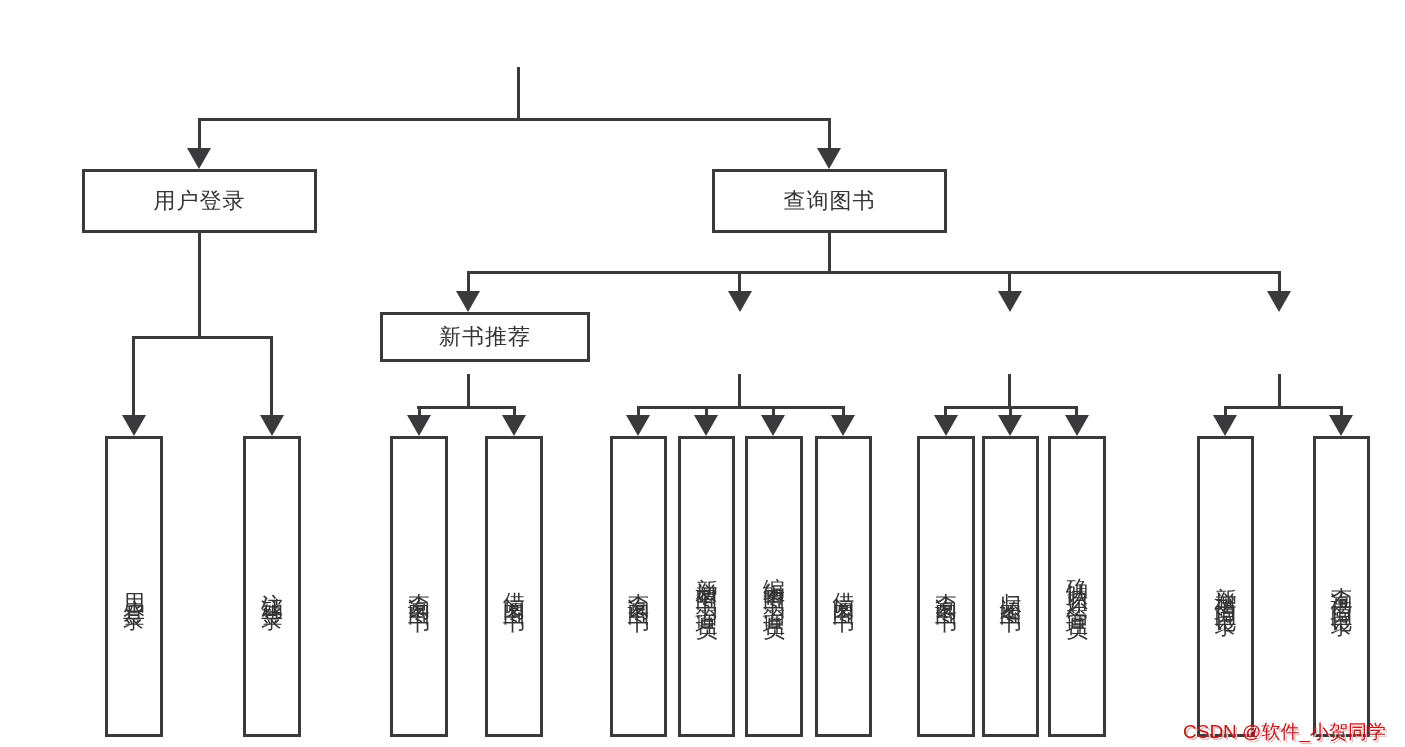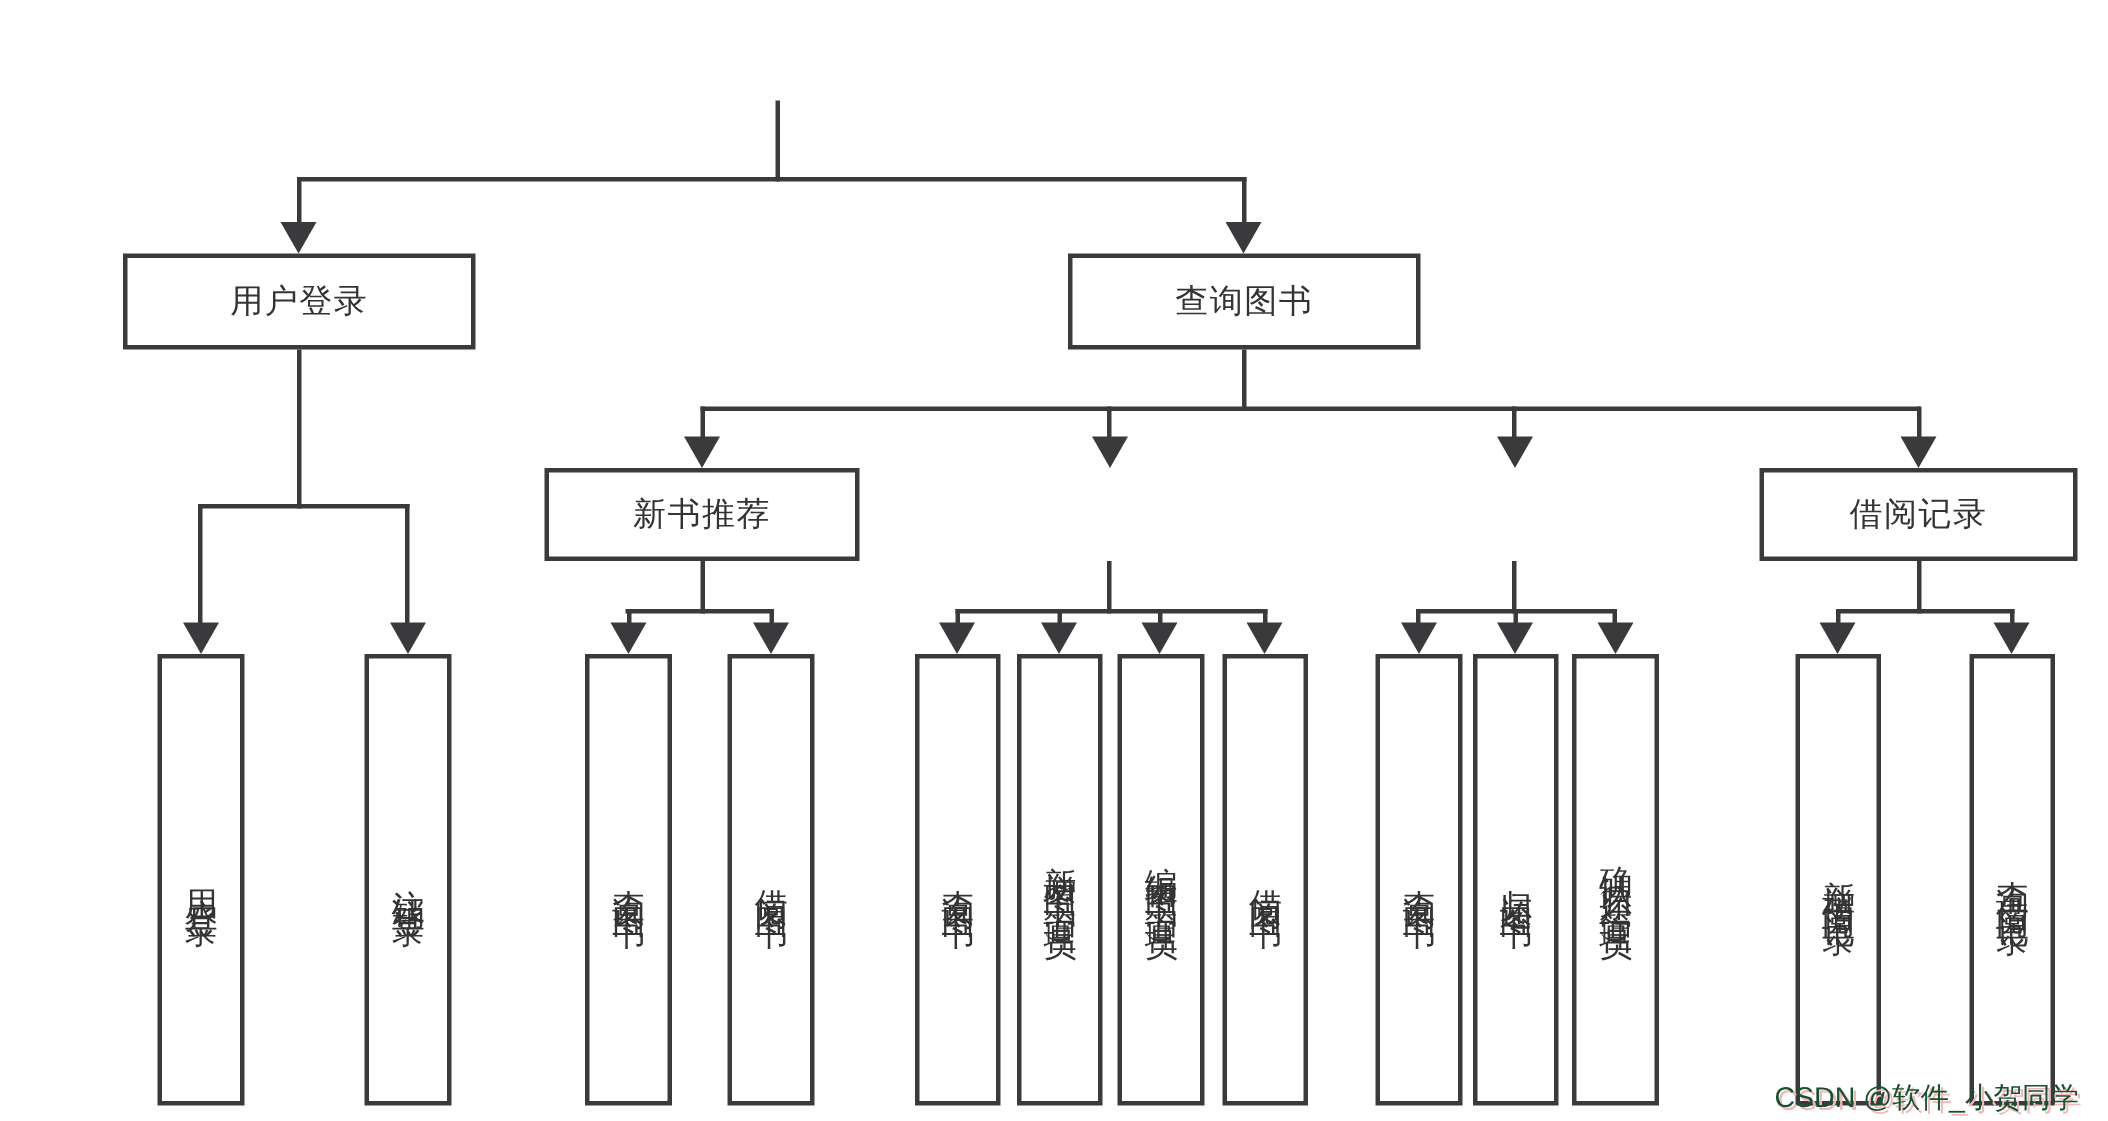--- a/index.html
+++ b/index.html
@@ -36,21 +36,21 @@
   .ar{
     position:absolute;width:0;height:0;
     border-left:12px solid transparent;
     border-right:12px solid transparent;
     border-top:21px solid #3a3a3c;
   }
   #watermark{
     position:absolute;
     left:1183px;top:719px;
     font-size:19px;
-    color:#14532d;
+    color:#b91c1c;
     text-shadow:2px 2px 0 #f3b6ba;
     white-space:nowrap;
     z-index:10;
   }
 </style>
 </head>
 <body>
 
 <div id="canvas">
 
@@ -76,22 +76,21 @@
   <div class="hl" style="left:467px;top:271px;width:813px"></div>
   <div class="vl" style="left:467px;top:271px;height:23px"></div>
   <div class="ar" style="left:456px;top:291px"></div>
   <div class="vl" style="left:738px;top:271px;height:23px"></div>
   <div class="ar" style="left:728px;top:291px"></div>
   <div class="vl" style="left:1008px;top:271px;height:23px"></div>
   <div class="ar" style="left:998px;top:291px"></div>
   <div class="vl" style="left:1278px;top:271px;height:23px"></div>
   <div class="ar" style="left:1267px;top:291px"></div>
 
-  <div class="box box-h" style="left:363px;top:312px;width:210px;height:62px">新书推荐</div>
-  <div class="box box-h" style="left:1173px;top:312px;width:212px;height:62px">借阅记录</div>
+  <div class="box box-h" style="left:380px;top:312px;width:210px;height:50px">新书推荐</div>
 
   <div class="vl" style="left:467px;top:374px;height:35px"></div>
   <div class="hl" style="left:417px;top:406px;width:99px"></div>
   <div class="vl" style="left:418px;top:406px;height:12px"></div>
   <div class="ar" style="left:407px;top:415px"></div>
   <div class="vl" style="left:513px;top:406px;height:12px"></div>
   <div class="ar" style="left:502px;top:415px"></div>
 
   <div class="vl" style="left:738px;top:374px;height:35px"></div>
   <div class="hl" style="left:637px;top:406px;width:208px"></div>

